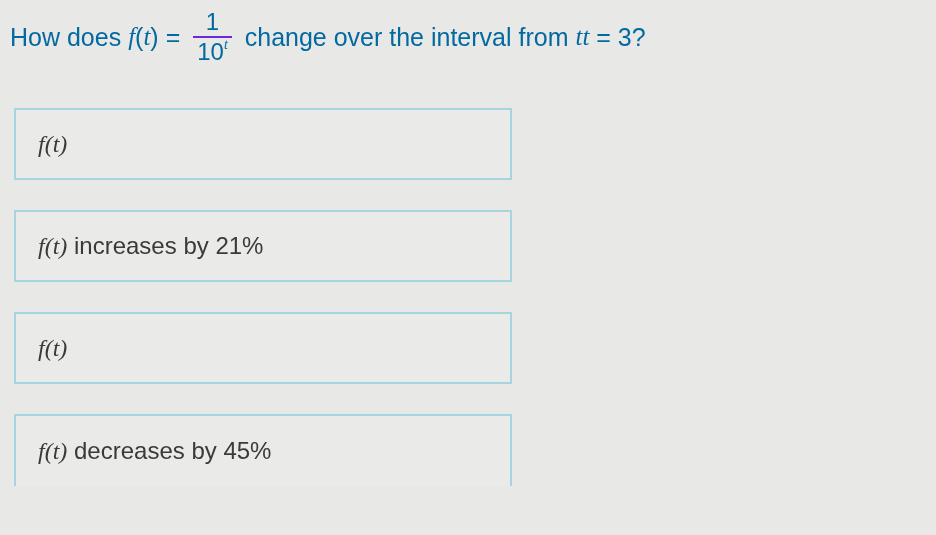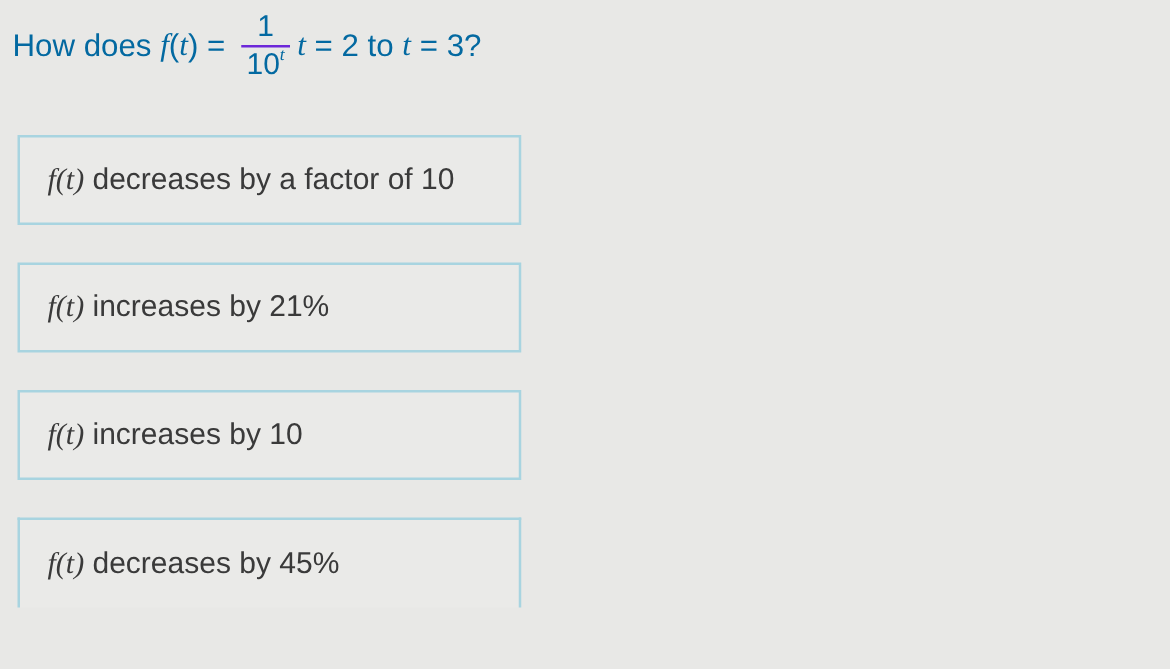--- a/index.html
+++ b/index.html
@@ -59,21 +59,21 @@
       top: -2px;
       font-family: Georgia, 'Times New Roman', serif;
     }
     .options {
       display: flex;
       flex-direction: column;
       gap: 30px;
       padding-left: 6px;
     }
     .option {
-      width: 403px;
+      width: 498px;
       min-height: 72px;
       border: 2px solid #a8d4e0;
       background: #eaeae8;
       display: flex;
       align-items: center;
       padding: 18px 22px;
       font-size: 24px;
       color: #3a3a3a;
       cursor: pointer;
     }
@@ -94,36 +94,34 @@
   <span>(</span>
   <span class="italic">t</span>
   <span>)</span>
   <span style="white-space:pre;"> = </span>
   <span class="fraction">
     <span class="num">1</span>
     <span class="den">
       <span class="base">10</span><span class="exp">t</span>
     </span>
   </span>
+  <span style="white-space:pre;"> change over the interval from </span>
   <span class="italic">t</span>
-  <span style="white-space:pre;"> = 2 to </span>
   <span class="italic">t</span>
   <span style="white-space:pre;"> = 3?</span>
 </div>
 
 <div class="options">
   <div class="option">
     <span class="func">f(t)</span>
-    <span style="white-space:pre;"> decreases by a factor of 10</span>
   </div>
   <div class="option">
     <span class="func">f(t)</span>
     <span style="white-space:pre;"> increases by 21%</span>
   </div>
   <div class="option">
     <span class="func">f(t)</span>
-    <span style="white-space:pre;"> increases by 10</span>
   </div>
   <div class="option">
     <span class="func">f(t)</span>
     <span style="white-space:pre;"> decreases by 45%</span>
   </div>
 </div>
 
 </body></html>

